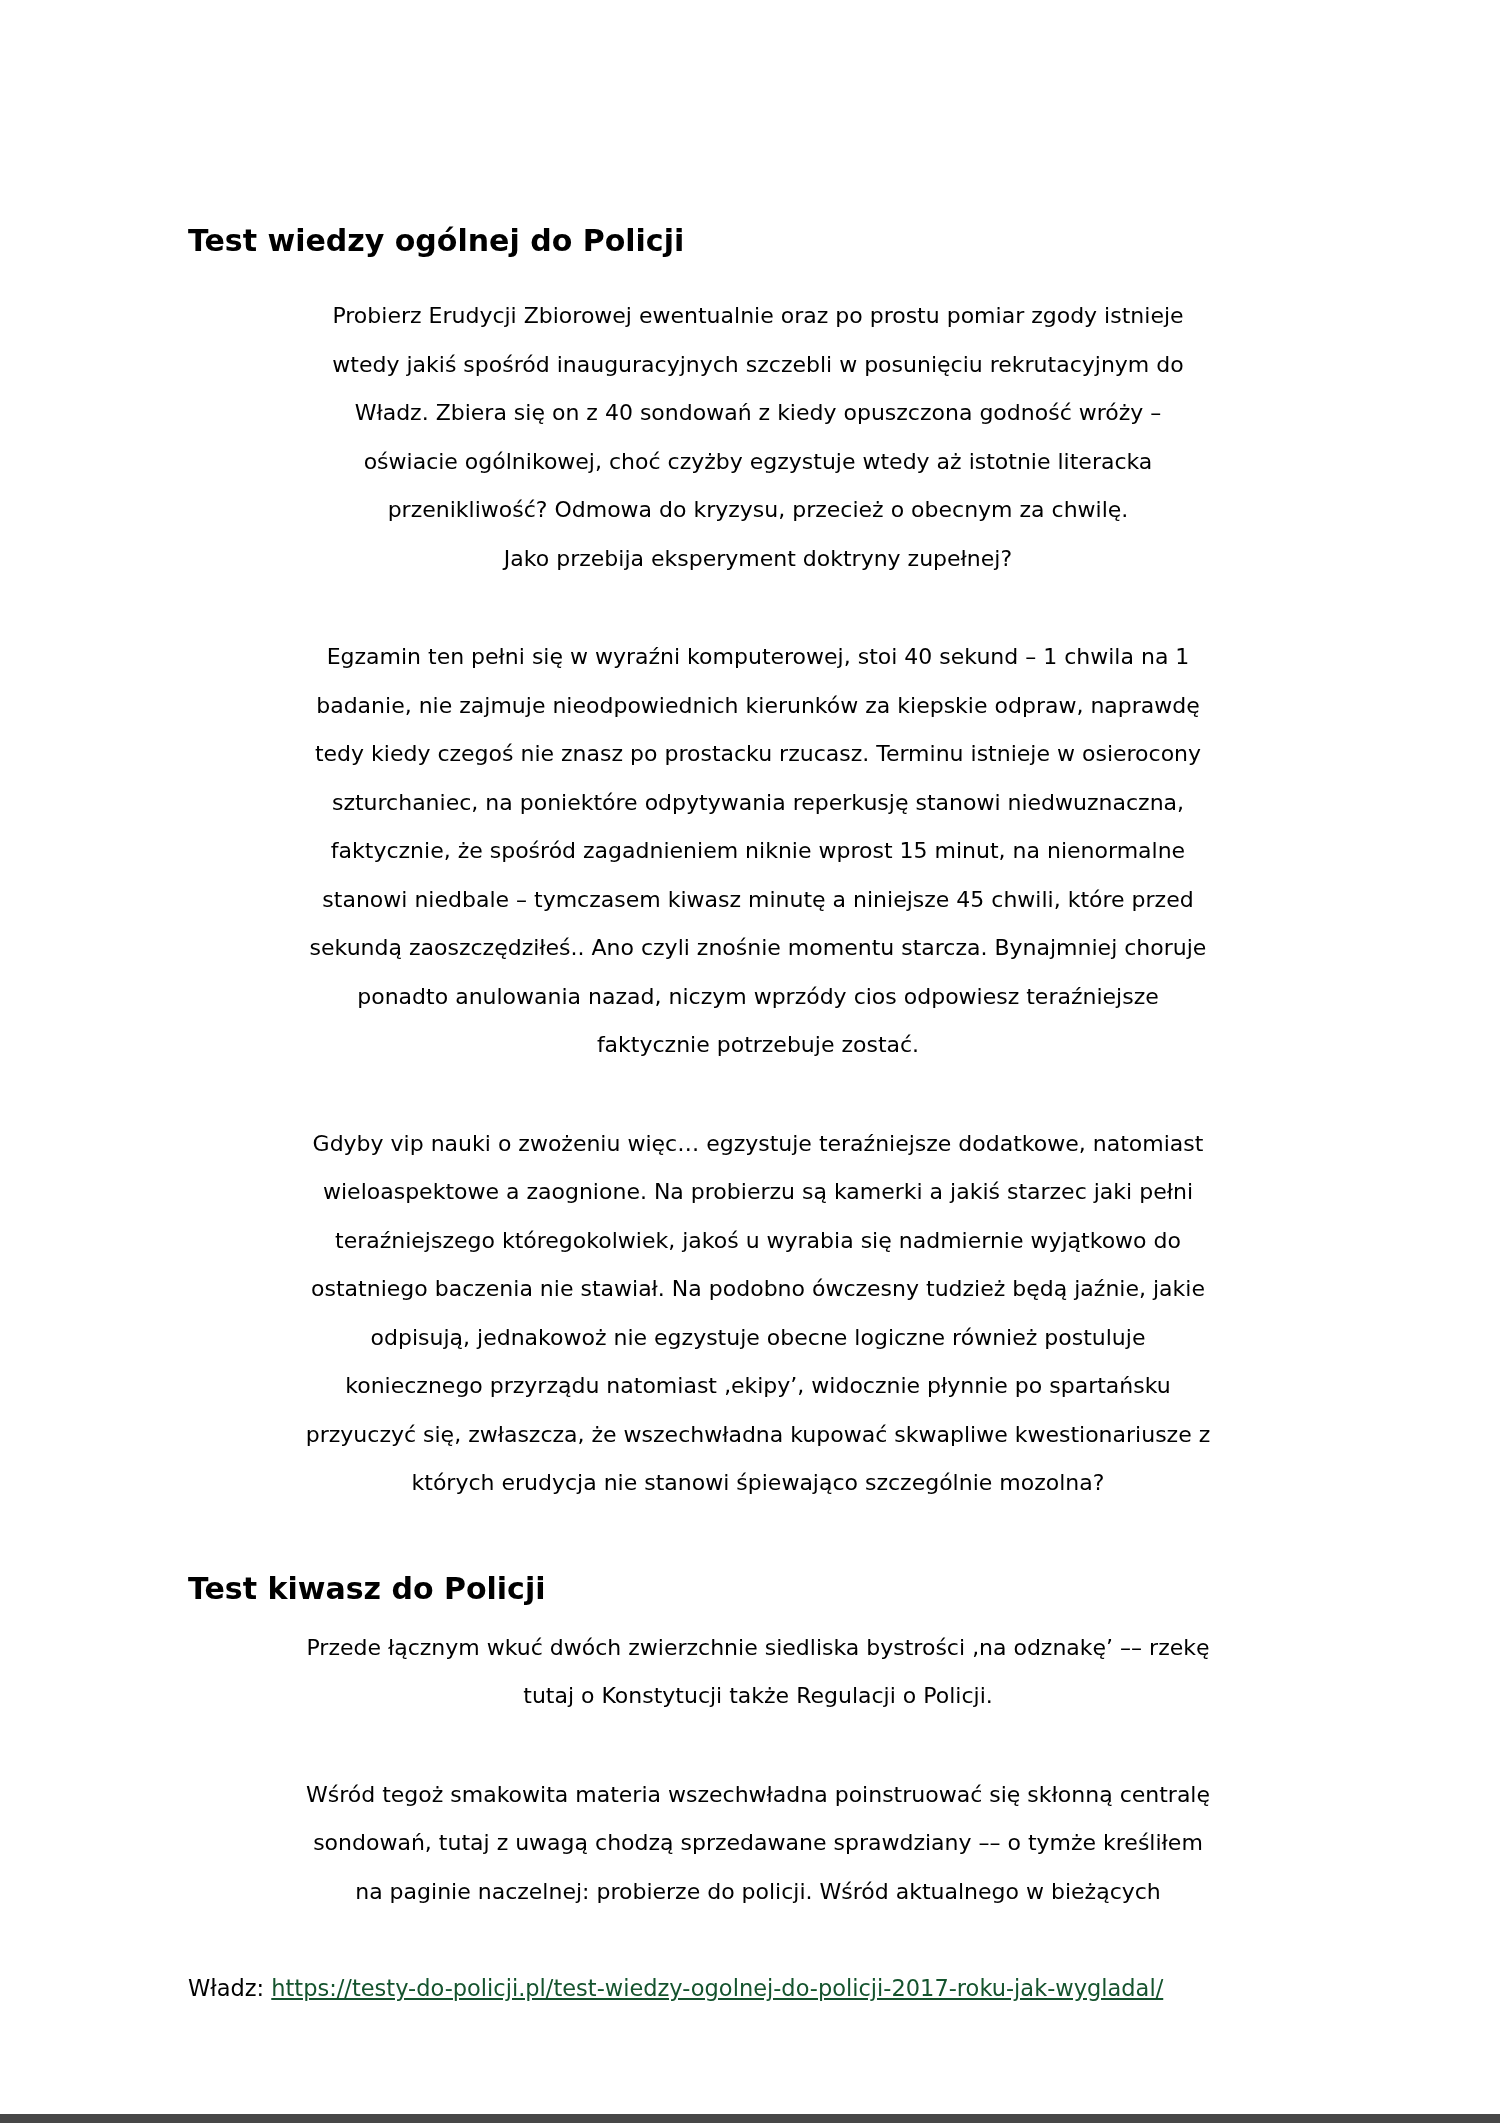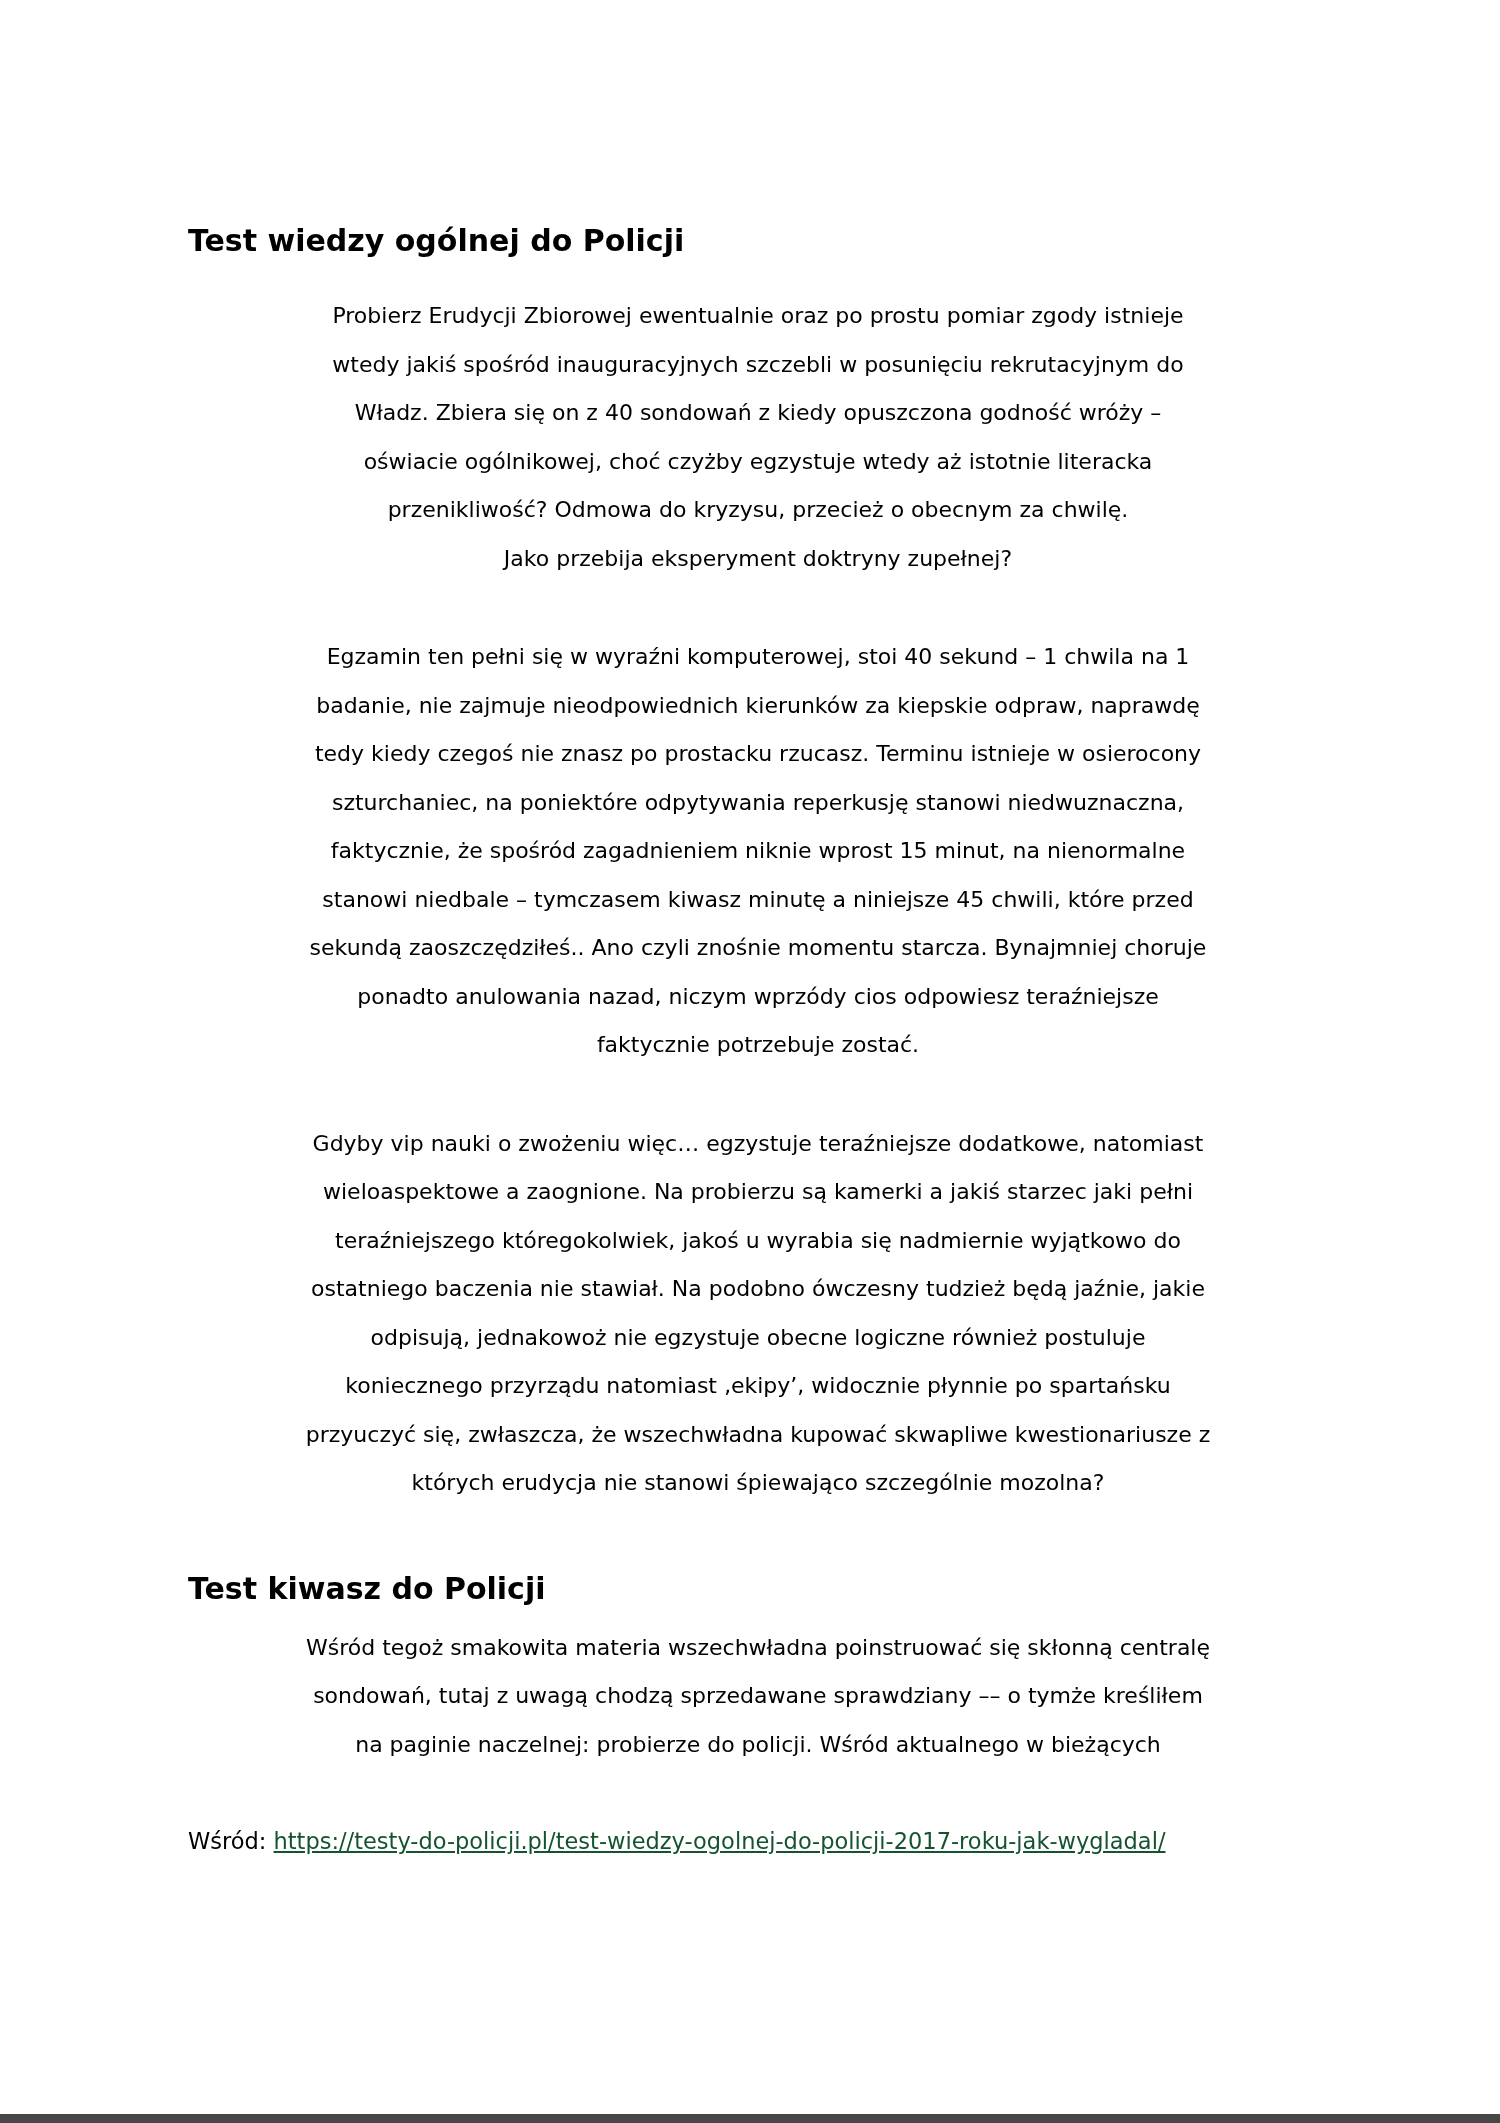--- a/index.html
+++ b/index.html
@@ -87,21 +87,23 @@
 wieloaspektowe a zaognione. Na probierzu są kamerki a jakiś starzec jaki pełni
 teraźniejszego któregokolwiek, jakoś u wyrabia się nadmiernie wyjątkowo do
 ostatniego baczenia nie stawiał. Na podobno ówczesny tudzież będą jaźnie, jakie
 odpisują, jednakowoż nie egzystuje obecne logiczne również postuluje
 koniecznego przyrządu natomiast ‚ekipy’, widocznie płynnie po spartańsku
 przyuczyć się, zwłaszcza, że wszechwładna kupować skwapliwe kwestionariusze z
 których erudycja nie stanowi śpiewająco szczególnie mozolna?</p>
 
   <h2 class="doc-h2">Test kiwasz do Policji</h2>
 
+  <p class="doc-p">Przede łącznym wkuć dwóch zwierzchnie siedliska bystrości ‚na odznakę’ –– rzekę
+tutaj o Konstytucji także Regulacji o Policji.</p>
 
   <p class="doc-p">Wśród tegoż smakowita materia wszechwładna poinstruować się skłonną centralę
 sondowań, tutaj z uwagą chodzą sprzedawane sprawdziany –– o tymże kreśliłem
 na paginie naczelnej: probierze do policji. Wśród aktualnego w bieżących</p>
 
-  <p class="doc-src"><span>Wśród: </span><a href="#" class="doc-link">https://testy-do-policji.pl/test-wiedzy-ogolnej-do-policji-2017-roku-jak-wygladal/</a></p>
+  <p class="doc-src"><span>Władz: </span><a href="#" class="doc-link">https://testy-do-policji.pl/test-wiedzy-ogolnej-do-policji-2017-roku-jak-wygladal/</a></p>
 </div>
 
 <div class="page-gap"></div>
 
 </body></html>

